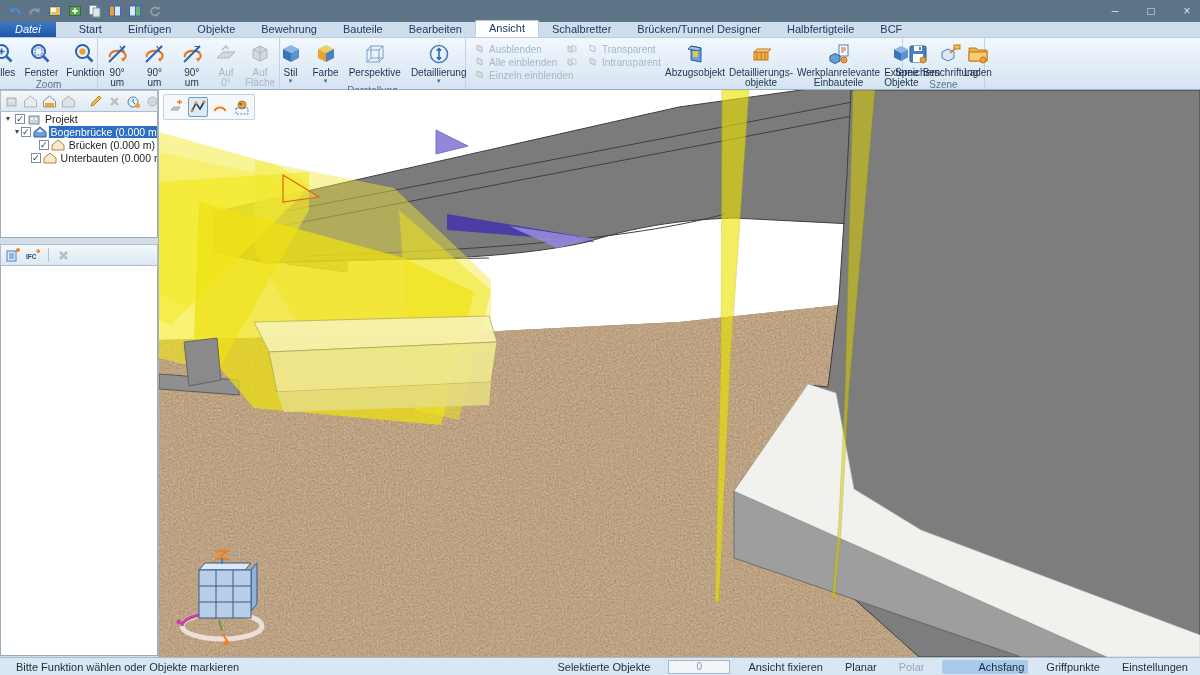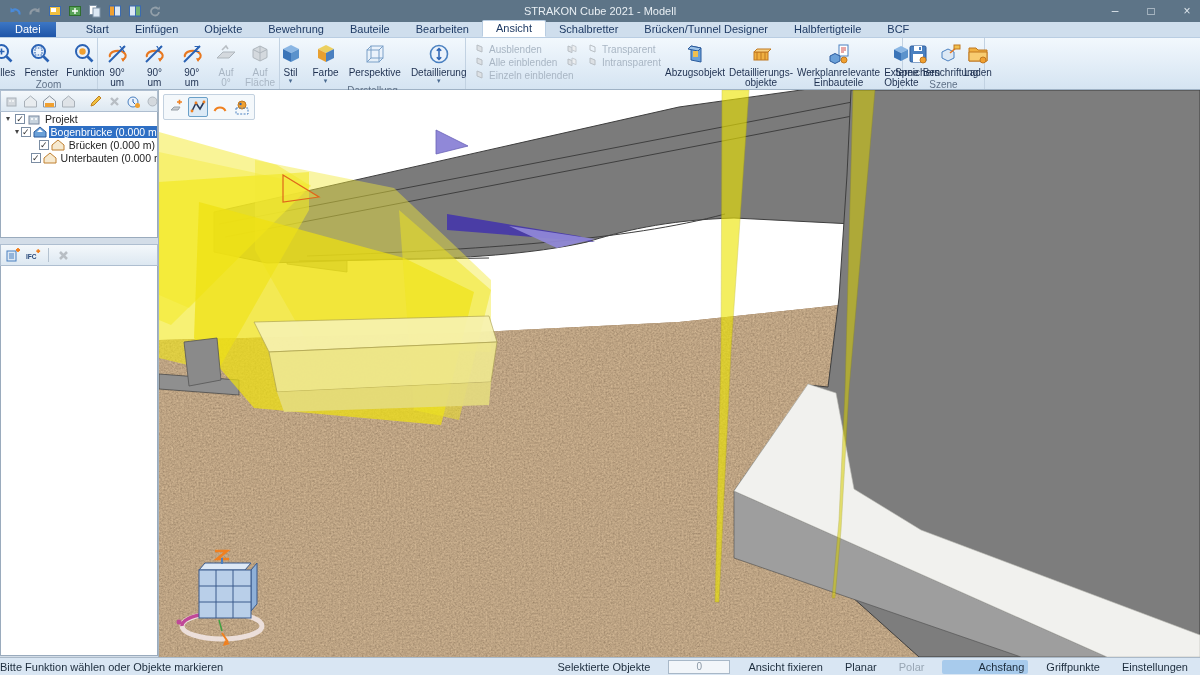--- a/index.html
+++ b/index.html
@@ -10,21 +10,21 @@
   #titlebar{position:absolute;left:0;top:0;width:1200px;height:22px;background:var(--titlebar,#5d7487);display:flex;align-items:center;}
   .qat{display:flex;align-items:center;gap:6px;padding-left:8px;}
   .qat span{display:inline-flex;width:14px;height:14px;}
   #title-text{position:absolute;left:0;right:0;text-align:center;color:#e9eff4;font-size:11px;pointer-events:none;}
   .wincontrols{position:absolute;right:6px;top:0;height:22px;display:flex;align-items:center;gap:22px;color:#dfe7ee;font-size:12px;}
   .wincontrols div{cursor:default;width:14px;text-align:center;}
 
   
   #tabbar{position:absolute;left:0;top:22px;width:1200px;height:16px;background:var(--tabbar,#cfdeed);display:flex;align-items:flex-end;border-bottom:1px solid #b9cde2;}
   .tab{padding:0 13px;font-size:11px;line-height:15px;color:#1e3a64;white-space:nowrap;}
-  .tab.file{background:linear-gradient(#3d77c4,#1f55a8);color:#fff;margin-right:17px;padding:0 15px;}
+  .tab.file{background:linear-gradient(#3d77c4,#1f55a8);color:#fff;margin-right:10px;padding:0 15px;font-style:italic;}
   .tab.active{background:#fff;border:1px solid #b9cde2;border-bottom:1px solid #fff;border-radius:2px 2px 0 0;}
 
   
   #ribbon{position:absolute;left:0;top:38px;width:1200px;height:52px;background:linear-gradient(var(--ribbon1,#f2f8fd),var(--ribbon2,#d5e4f2));border-bottom:1px solid #9fb2c5;display:flex;}
   .rgroup{display:flex;flex-direction:column;border-right:1px solid #c2d2e2;height:100%;}
   .rbody{flex:1;display:flex;align-items:flex-start;padding:2px 2px 0 2px;}
   .rlabel{height:13px;font-size:10px;text-align:center;color:#5f7187;line-height:12px;}
   .rbtn{display:flex;flex-direction:column;align-items:center;padding:1px 2px;border-radius:2px;}
   .ricon{height:26px;display:flex;align-items:center;justify-content:center;}
   .rtext{font-size:10px;line-height:10px;color:#1e3050;text-align:center;white-space:pre-line;margin-top:1px;}
@@ -53,21 +53,21 @@
 
   
   #viewport{position:absolute;left:159px;top:0;width:1041px;height:567px;background:#fff;overflow:hidden;}
   #scene{position:absolute;left:0;top:0;}
   #vtoolbar{position:absolute;left:4px;top:4px;display:flex;gap:2px;background:#f4f8fb;border:1px solid #c3d1df;padding:2px;border-radius:2px;}
   .vbtn{width:20px;height:20px;display:flex;align-items:center;justify-content:center;border:1px solid transparent;border-radius:2px;}
   .vbtn.active{border-color:#6aa0c8;background:#dceaf6;}
 
   
   #statusbar{position:absolute;left:0;top:657px;width:1200px;height:18px;background:var(--statusbg,#d9e6f3);border-top:1px solid #aab9c8;display:flex;align-items:center;font-size:11px;color:#1c2c3c;}
-  #status-msg{padding-left:0;}
+  #status-msg{padding-left:16px;}
   #status-right{margin-left:auto;display:flex;align-items:center;gap:14px;padding-right:8px;}
   .sitem{white-space:nowrap;padding:1px 4px;border-radius:2px;}
   .sitem.disabled{color:#98a6b4;}
   .sitem.active{background:var(--achsfang,#a8cbec);padding-left:36px;}
   .selbox{width:62px;height:14px;border:1px solid #a8b8c8;background:#f2f6fa;color:#8a98a6;font-size:10px;text-align:center;padding:0;}
 </style>
 </head>
 <body>
 
 <div id="app">
@@ -116,21 +116,20 @@
             <path d="M7.5 2h5v10h-5z" fill="#70b070" stroke="#3a6ab0"></path>
           </svg>
         </span>
       <span>
           <svg viewBox="0 0 14 14">
             <path d="M11 8a4 4 0 1 1-1.2-3.4" fill="none" stroke="#93a0aa" stroke-width="1.8"></path>
             <path d="M11.8 2.2v3.2H8.8z" fill="#93a0aa"></path>
           </svg>
         </span>
     </div>
-    <div id="title-text">STRAKON Cube 2021 - Modell</div>
     <div class="wincontrols">
       <div>–</div>
       <div>□</div>
       <div>×</div>
     </div>
   </div>
 
   <div id="tabbar">
     <div class="tab file">Datei</div>
     <div class="tab">Start</div>

